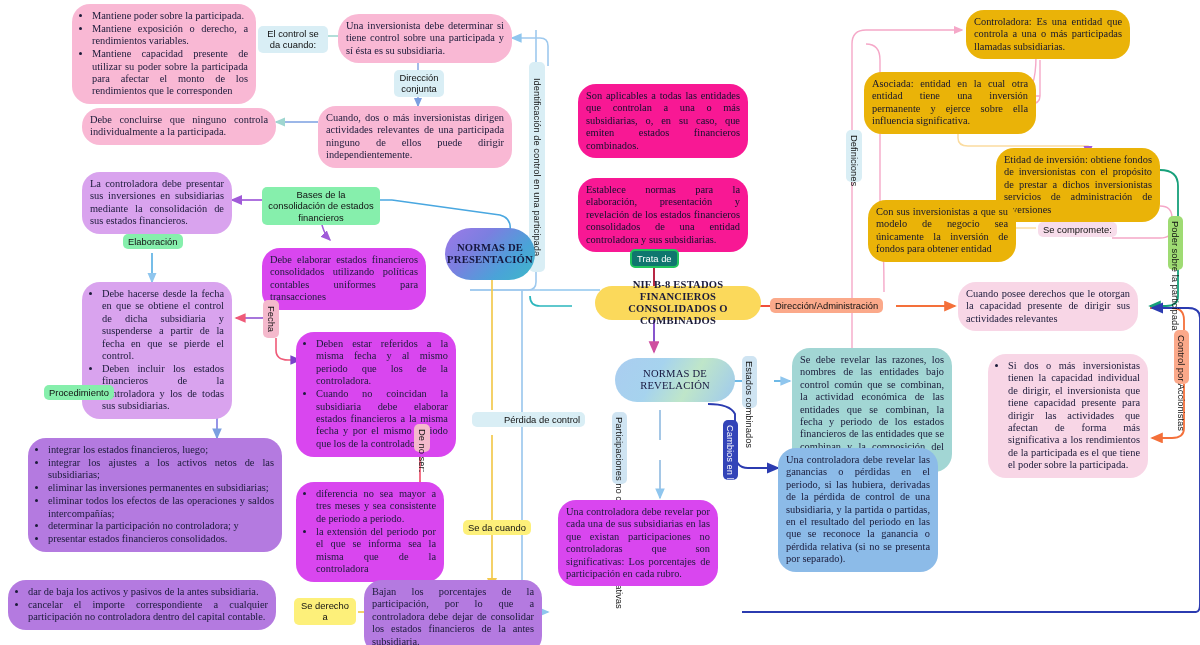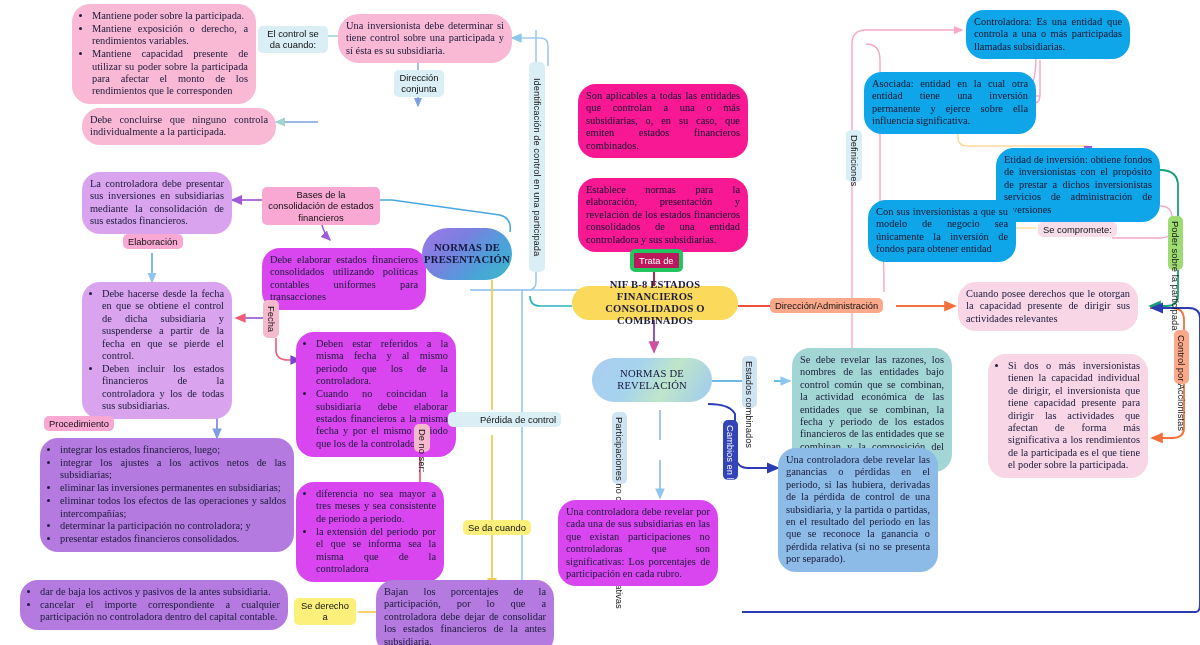--- a/index.html
+++ b/index.html
@@ -22,45 +22,45 @@
         line-height:11.4px;color:#111;text-align:center;padding:2px 5px;
         white-space:nowrap;}
   .chip.multi{white-space:normal;}
   .chip.vert{writing-mode:vertical-rl;text-orientation:mixed;
              padding:5px 2px;line-height:11.5px;}
 
   
   .pink-hot{background:#f81894;}
   .pink-soft{background:#f9b8d4;}
   .pink-pale{background:#f8d6e6;}
-  .magenta{background:#0ea5e9;}
+  .magenta{background:#eab308;}
   .purple-lt{background:#d9a3ee;}
   .purple-md{background:#d946ef;}
-  .purple-dk{background:#b47ae0;margin-left:12px;}
+  .purple-dk{background:#b47ae0;}
   .yellow{background:#fbd95b;}
   .teal{background:#a2d6d4;}
   .blue-lt{background:#d946ef;}
   .blue-md{background:#8cbbe8;}
 
-  .chip-purple{background:#f9a8d4;}
+  .chip-purple{background:#86efac;}
   .chip-pinkrose{background:#f4b9cc;}
   .chip-icy{background:#d9eef5;}
   .chip-yellow{background:#fdf07a;}
   .chip-orange{background:#fba98a;}
-  .chip-brown{background:#be185d;color:#fff;border:4px solid #22c55e;}
+  .chip-brown{background:#0f766e;color:#fff;border:2px solid #22c55e;}
   .chip-green{background:#9fdb73;}
   .chip-blue{background:#cfe4f2;}
   .chip-bluedeep{background:#3344b8;color:#fff;}
   .chip-pinklite{background:#f7dcea;}
 
   .grad-pres{background:linear-gradient(135deg,#9d7ae8 0%,#7b7fe0 35%,#4aa3d8 70%,#3fb8c8 100%);}
   .grad-rev{background:linear-gradient(120deg,#aacdf0 0%,#a6d3ee 35%,#bfe6c9 62%,#9ec9ef 100%);}
 
   .title-node{font-family:"Liberation Serif",serif;font-size:10.6px;
-              font-weight:bold;letter-spacing:.2px;}
+              font-weight:bold;letter-spacing:.2px;margin-left:23px;}
 </style>
 </head>
 <body>
 
 <div id="canvas">
 
 <svg id="edges" viewBox="0 0 1200 645">
   <defs>
     <marker id="a-pinksoft" markerWidth="7" markerHeight="7" refX="6" refY="3" orient="auto">
       <path d="M0,0 L7,3 L0,6 z" fill="#9fd6d0"></path>
@@ -194,20 +194,21 @@
     <li>Mantiene capacidad presente de utilizar su poder sobre la participada para afectar el monto de los rendimientos que le corresponden</li>
   </ul>
 </div>
 
 <div class="node pink-soft" style="left:338px;top:14px;width:174px;border-radius:21px;">Una inversionista debe determinar si tiene control sobre una participada y sí ésta es su subsidiaria.</div>
 
 <div class="chip chip-icy multi" style="left:258px;top:26px;width:70px;">El control se da cuando:</div>
 
 <div class="chip chip-icy multi" style="left:394px;top:70px;width:50px;">Dirección conjunta</div>
 
+<div class="node pink-soft" style="left:318px;top:106px;width:194px;">Cuando, dos o más inversionistas dirigen actividades relevantes de una participada ninguno de ellos puede dirigir independientemente.</div>
 
 <div class="node pink-soft" style="left:82px;top:108px;width:194px;">Debe concluirse que ninguno controla individualmente a la participada.</div>
 
 <div class="chip chip-icy vert" style="left:529px;top:62px;height:210px;">Identificación de control en una participada</div>
 
 <div class="node purple-lt" style="left:82px;top:172px;width:150px;">La controladora debe presentar sus inversiones en subsidiarias mediante la consolidación de sus estados financieros.</div>
 
 <div class="chip chip-purple multi" style="left:262px;top:187px;width:118px;">Bases de la consolidación de estados financieros</div>
 
 <div class="chip chip-purple" style="left:123px;top:234px;">Elaboración</div>
@@ -232,34 +233,34 @@
 
 <div class="chip chip-pinkrose vert" style="left:414px;top:424px;height:28px;">De no ser:</div>
 
 <div class="node purple-md" style="left:296px;top:482px;width:148px;">
   <ul>
     <li>diferencia no sea mayor a tres meses y sea consistente de periodo a periodo.</li>
     <li>la extensión del periodo por el que se informa sea la misma que de la controladora</li>
   </ul>
 </div>
 
-<div class="chip chip-purple" style="left:44px;top:416px;">Procedimiento</div>
+<div class="chip chip-purple" style="left:44px;top:385px;">Procedimiento</div>
 
 <div class="node purple-dk" style="left:28px;top:438px;width:254px;">
   <ul>
     <li>integrar los estados financieros, luego;</li>
     <li>integrar los ajustes a los activos netos de las subsidiarias;</li>
     <li>eliminar las inversiones permanentes en subsidiarias;</li>
     <li>eliminar todos los efectos de las operaciones y saldos intercompañías;</li>
     <li>determinar la participación no controladora; y</li>
     <li>presentar estados financieros consolidados.</li>
   </ul>
 </div>
 
-<div class="chip chip-icy" style="left:448px;top:412px;padding-left:32px;">Pérdida de control</div>
+<div class="chip chip-icy" style="left:472px;top:412px;padding-left:32px;">Pérdida de control</div>
 
 <div class="chip chip-yellow" style="left:463px;top:520px;">Se da cuando</div>
 
 <div class="node purple-dk" style="left:8px;top:580px;width:268px;">
   <ul>
     <li>dar de baja los activos y pasivos de la antes subsidiaria.</li>
     <li>cancelar el importe correspondiente a cualquier participación no controladora dentro del capital contable.</li>
   </ul>
 </div>
 

